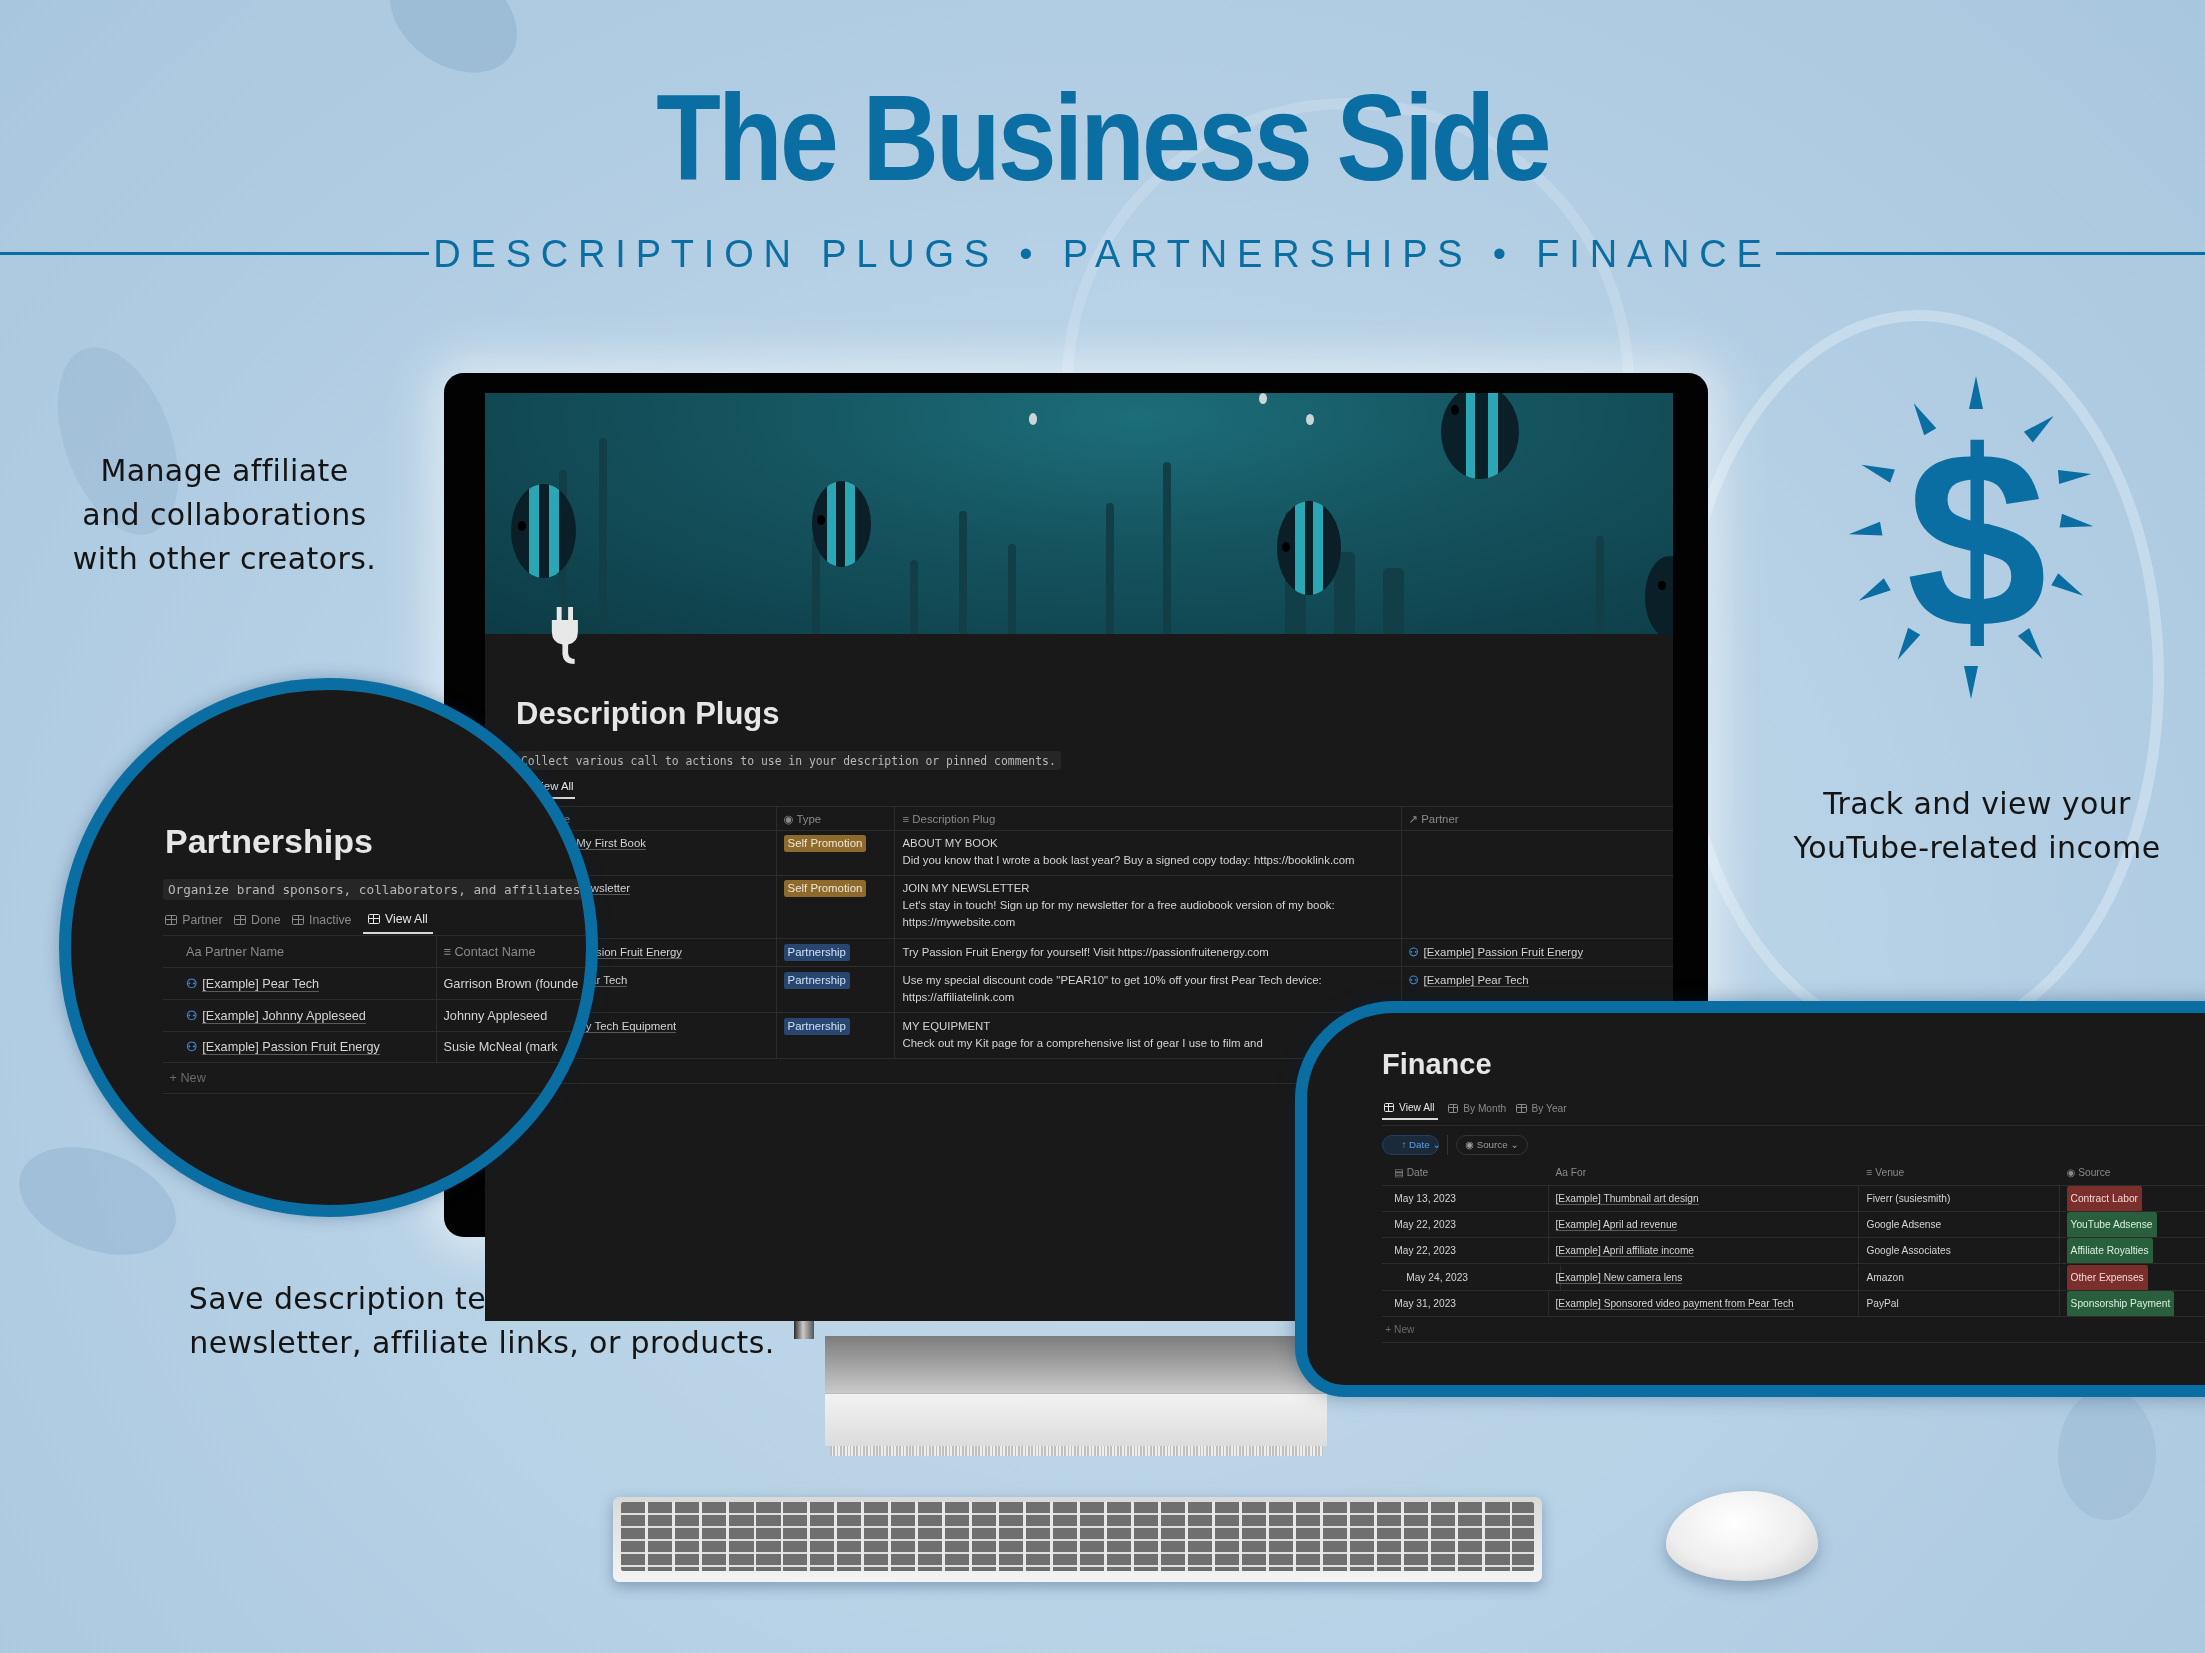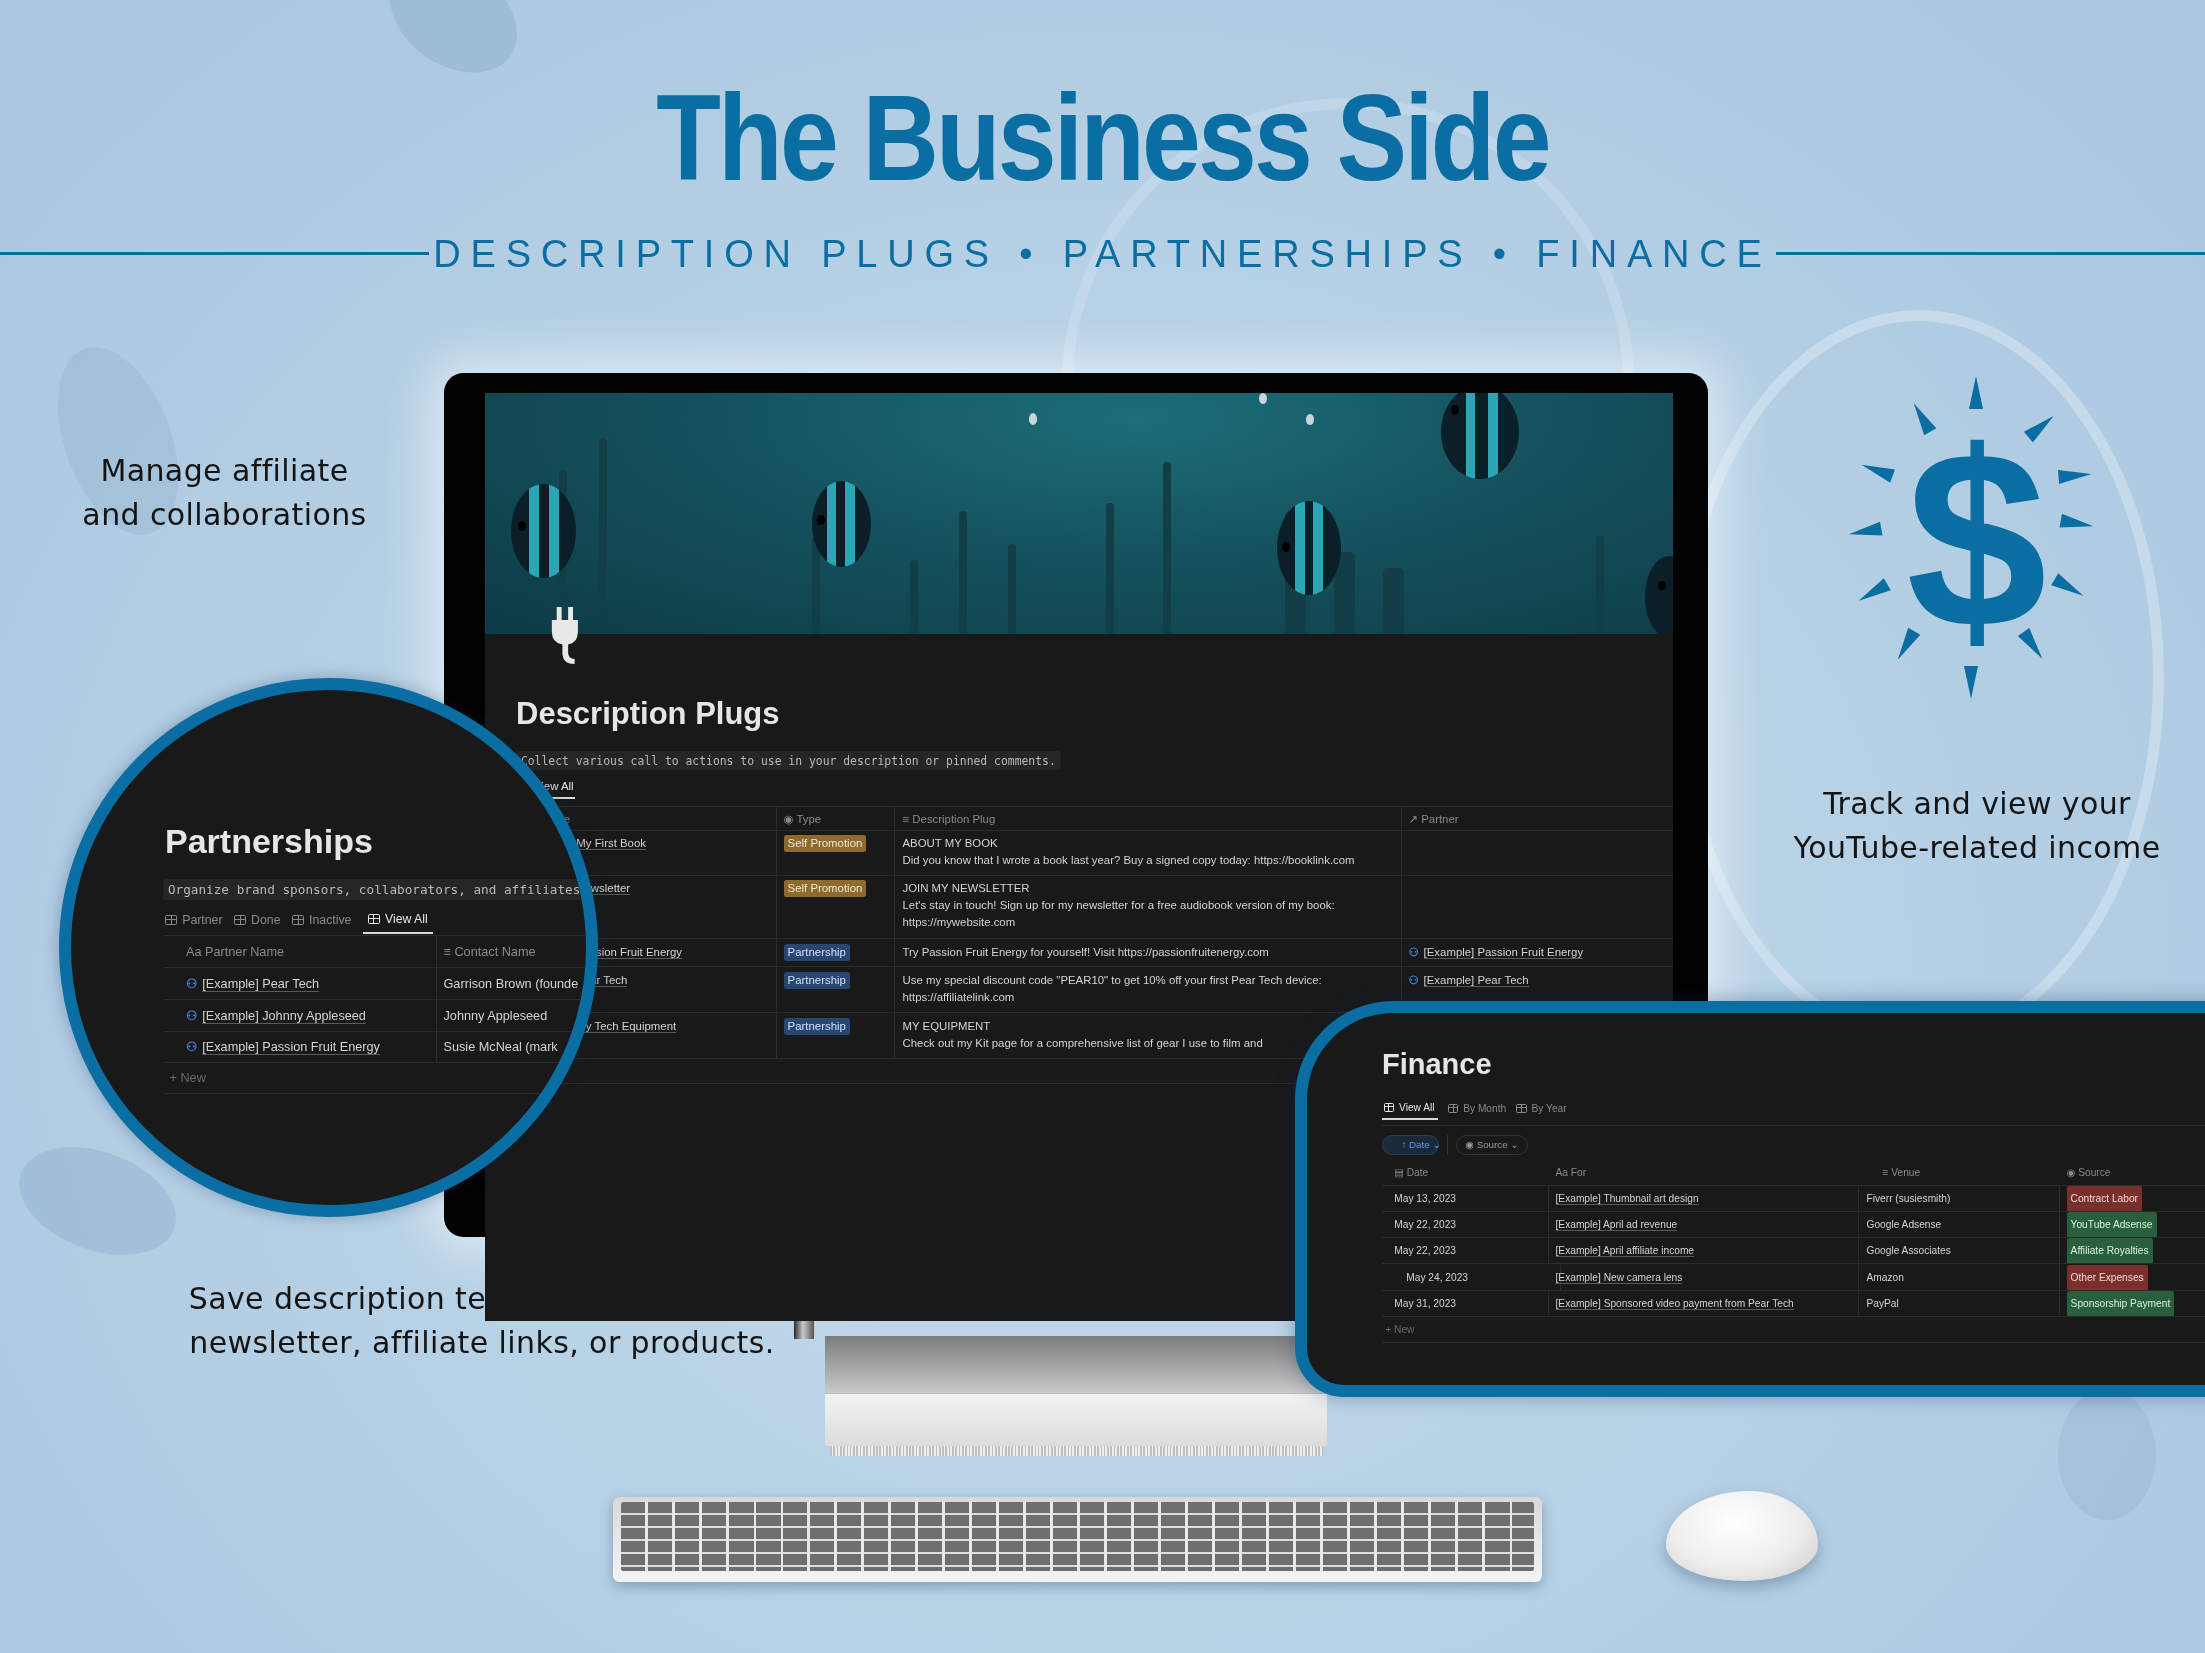--- a/index.html
+++ b/index.html
@@ -142,20 +142,21 @@
 <div class="bg-vein" style="left:1062px;top:98px;width:572px;height:572px;opacity:0.6;"></div>
 
 <h1 class="hero-title">The Business Side</h1>
 <div class="hero-rule" style="left:0;width:429px;"></div>
 <div class="hero-rule" style="left:1776px;width:429px;"></div>
 <div class="hero-sub">DESCRIPTION PLUGS • PARTNERSHIPS • FINANCE</div>
 
 <div class="caption" style="left:57px;top:449px;width:335px;">
   <div>Manage affiliate</div>
   <div>and collaborations</div>
+  <div>with other creators.</div>
 </div>
 <div class="caption" style="left:1781px;top:782px;width:392px;">
   <div>Track and view your</div>
   <div>YouTube-related income</div>
 </div>
 <div class="caption" style="left:180px;top:1277px;width:604px;">
   <div>Save description text to promote your</div>
   <div>newsletter, affiliate links, or products.</div>
 </div>
 
@@ -380,21 +381,21 @@
   <div class="abs" style="left:140px;top:122px;height:19.6px;border-left:0.8px solid #333;"></div>
   <div class="sort-pill" style="left:149px;top:122px;width:72px;height:19.6px;font-size:9.8px;color:#9a9a9a;border:0.8px solid #333;">
     <span>◉&nbsp;</span>
       <span>Source ⌄</span>
   </div>
 
   <div class="grid" style="left:75px;top:147px;width:882px;height:188px;font-size:10.2px;">
     <div class="row hdr" style="top:0;height:26px;line-height:26px;">
       <div class="cell" style="left:0;width:167px;padding-left:12.3px;border-right:none;"><span>▤ </span><span>Date</span></div>
       <div class="cell" style="left:167px;width:310px;border-right:none;"><span>Aa For</span></div>
-      <div class="cell" style="left:478px;width:200px;border-right:none;margin-left:16px;"><span>≡ </span><span>Venue</span></div>
+      <div class="cell" style="left:478px;width:200px;border-right:none;"><span>≡ </span><span>Venue</span></div>
       <div class="cell" style="left:678px;width:204px;border-right:none;"><span>◉ </span><span>Source</span></div>
     </div>
 
     <div class="row" style="top:26px;height:26px;line-height:26px;">
       <div class="cell" style="left:0;width:167px;padding-left:12.3px;"><span>May 13, 2023</span></div>
       <div class="cell" style="left:167px;width:310px;"><span class="ul">[Example] Thumbnail art design</span></div>
       <div class="cell" style="left:478px;width:200px;"><span>Fiverr (susiesmith)</span></div>
       <div class="cell" style="left:678px;width:204px;border-right:none;"><span class="tag red">Contract Labor</span></div>
     </div>
     <div class="row" style="top:52px;height:26px;line-height:26px;">

